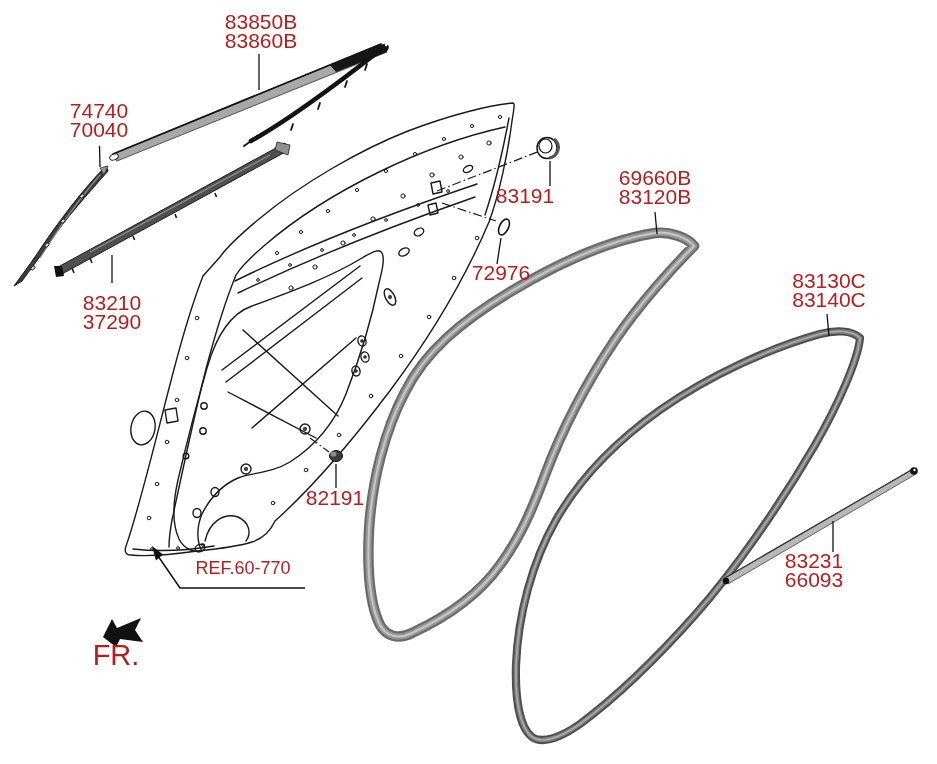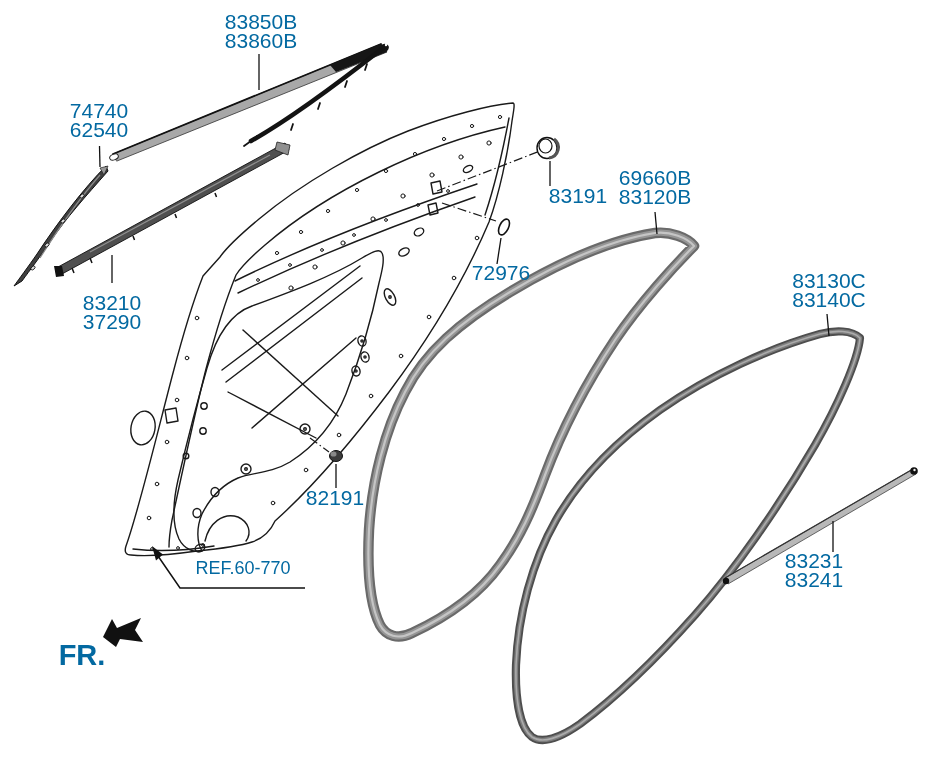--- a/index.html
+++ b/index.html
@@ -2,27 +2,27 @@
 <html><head>
 <meta charset="utf-8">
 <style>
   html,body{margin:0;padding:0;background:#fff;}
   .stage{
     position:relative;width:937px;height:764px;background:#ffffff;overflow:hidden;
     font-family:"Liberation Sans",sans-serif;
   }
   .stage svg{position:absolute;left:0;top:0;}
   .lbl{
-    position:absolute;color:#0369a1;font-size:21px;line-height:19px;
+    position:absolute;color:#b91c1c;font-size:21px;line-height:19px;
     text-align:left;transform:translateX(-50%);white-space:nowrap;
     letter-spacing:0px;
   }
   .lbl span{display:block;}
   .lbl-ref{font-size:18px;}
-  .lbl-fr{font-size:29px;font-weight:bold;line-height:29px;}
+  .lbl-fr{font-size:29px;font-weight:normal;line-height:29px;margin-left:34px;}
 </style>
 </head>
 <body>
 
 <div class="stage">
 
 <svg width="937" height="764" viewBox="0 0 937 764">
 
   <g stroke="#1a1a1a" stroke-width="1.4" fill="none" stroke-linecap="round" stroke-linejoin="round">
 
@@ -265,46 +265,46 @@
     <polygon points="103,637 112,619 117,628 141,618 135,630 143,642 120,639 116,647" fill="#111"></polygon>
   </g>
 </svg>
 
   <div class="lbl" style="left:261px;top:12px">
     <span>83850B</span>
     <span>83860B</span>
   </div>
   <div class="lbl" style="left:99px;top:101px">
     <span>74740</span>
-    <span>62540</span>
+    <span>70040</span>
   </div>
   <div class="lbl" style="left:112px;top:293px">
     <span>83210</span>
     <span>37290</span>
   </div>
-  <div class="lbl" style="left:578px;top:186px">
+  <div class="lbl" style="left:525px;top:186px">
     <span>83191</span>
   </div>
   <div class="lbl" style="left:501px;top:263px">
     <span>72976</span>
   </div>
   <div class="lbl" style="left:655px;top:168px">
     <span>69660B</span>
     <span>83120B</span>
   </div>
   <div class="lbl" style="left:829px;top:271px">
     <span>83130C</span>
     <span>83140C</span>
   </div>
   <div class="lbl" style="left:335px;top:488px">
     <span>82191</span>
   </div>
   <div class="lbl" style="left:814px;top:551px">
     <span>83231</span>
-    <span>83241</span>
+    <span>66093</span>
   </div>
   <div class="lbl lbl-ref" style="left:243px;top:559px">
     <span>REF.60-770</span>
   </div>
   <div class="lbl lbl-fr" style="left:82px;top:641px">
     <span>FR.</span>
   </div>
 
 </div>
 

